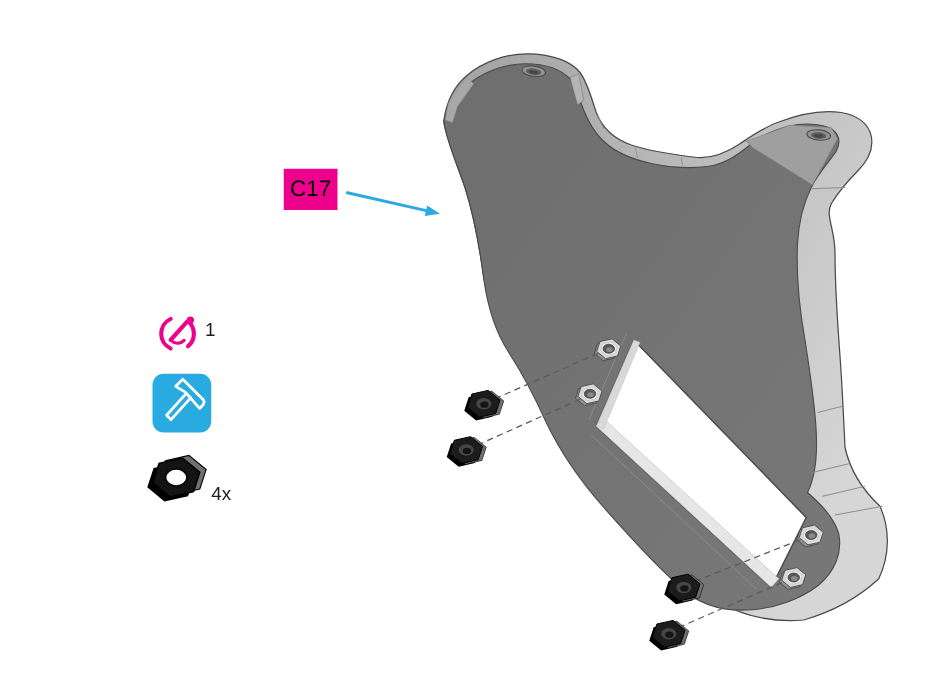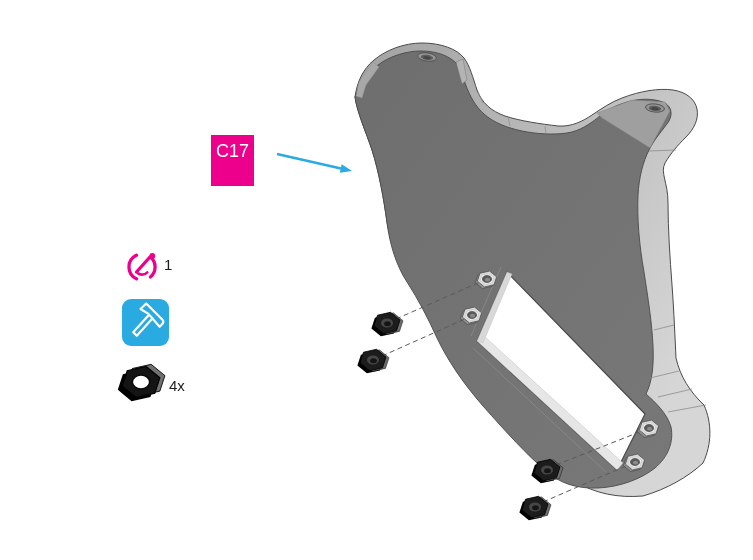--- a/index.html
+++ b/index.html
@@ -1,23 +1,23 @@
 <!DOCTYPE html>
 <html><head>
 <meta charset="utf-8">
 <style>
   html,body{margin:0;padding:0;background:#ffffff;}
   #stage{position:relative;width:753px;height:560px;background:#ffffff;overflow:hidden;
          font-family:"Liberation Sans", sans-serif;}
   #stage svg{position:absolute;left:0;top:0;}
-  .callout-label{position:absolute;left:211px;top:135px;width:43px;height:51px;
-    background:#EC008C;color:#ffffff;font-size:18px;line-height:33px;text-align:center;}
+  .callout-label{position:absolute;left:227px;top:135px;width:43px;height:33px;
+    background:#EC008C;color:#000000;font-size:18px;line-height:33px;text-align:center;}
   .count{position:absolute;color:#1d1d1d;font-size:15px;}
   .count-1{left:164px;top:256px;}
-  .count-4x{left:169px;top:377px;}
+  .count-4x{left:169px;top:387px;}
 </style>
 </head>
 <body>
 
 <div id="stage">
 
 <svg width="753" height="560" viewBox="0 0 753 560">
   <defs>
     <linearGradient id="sideGrad" x1="0" y1="0" x2="1" y2="0.6">
       <stop offset="0" stop-color="#a2a2a2"></stop>

